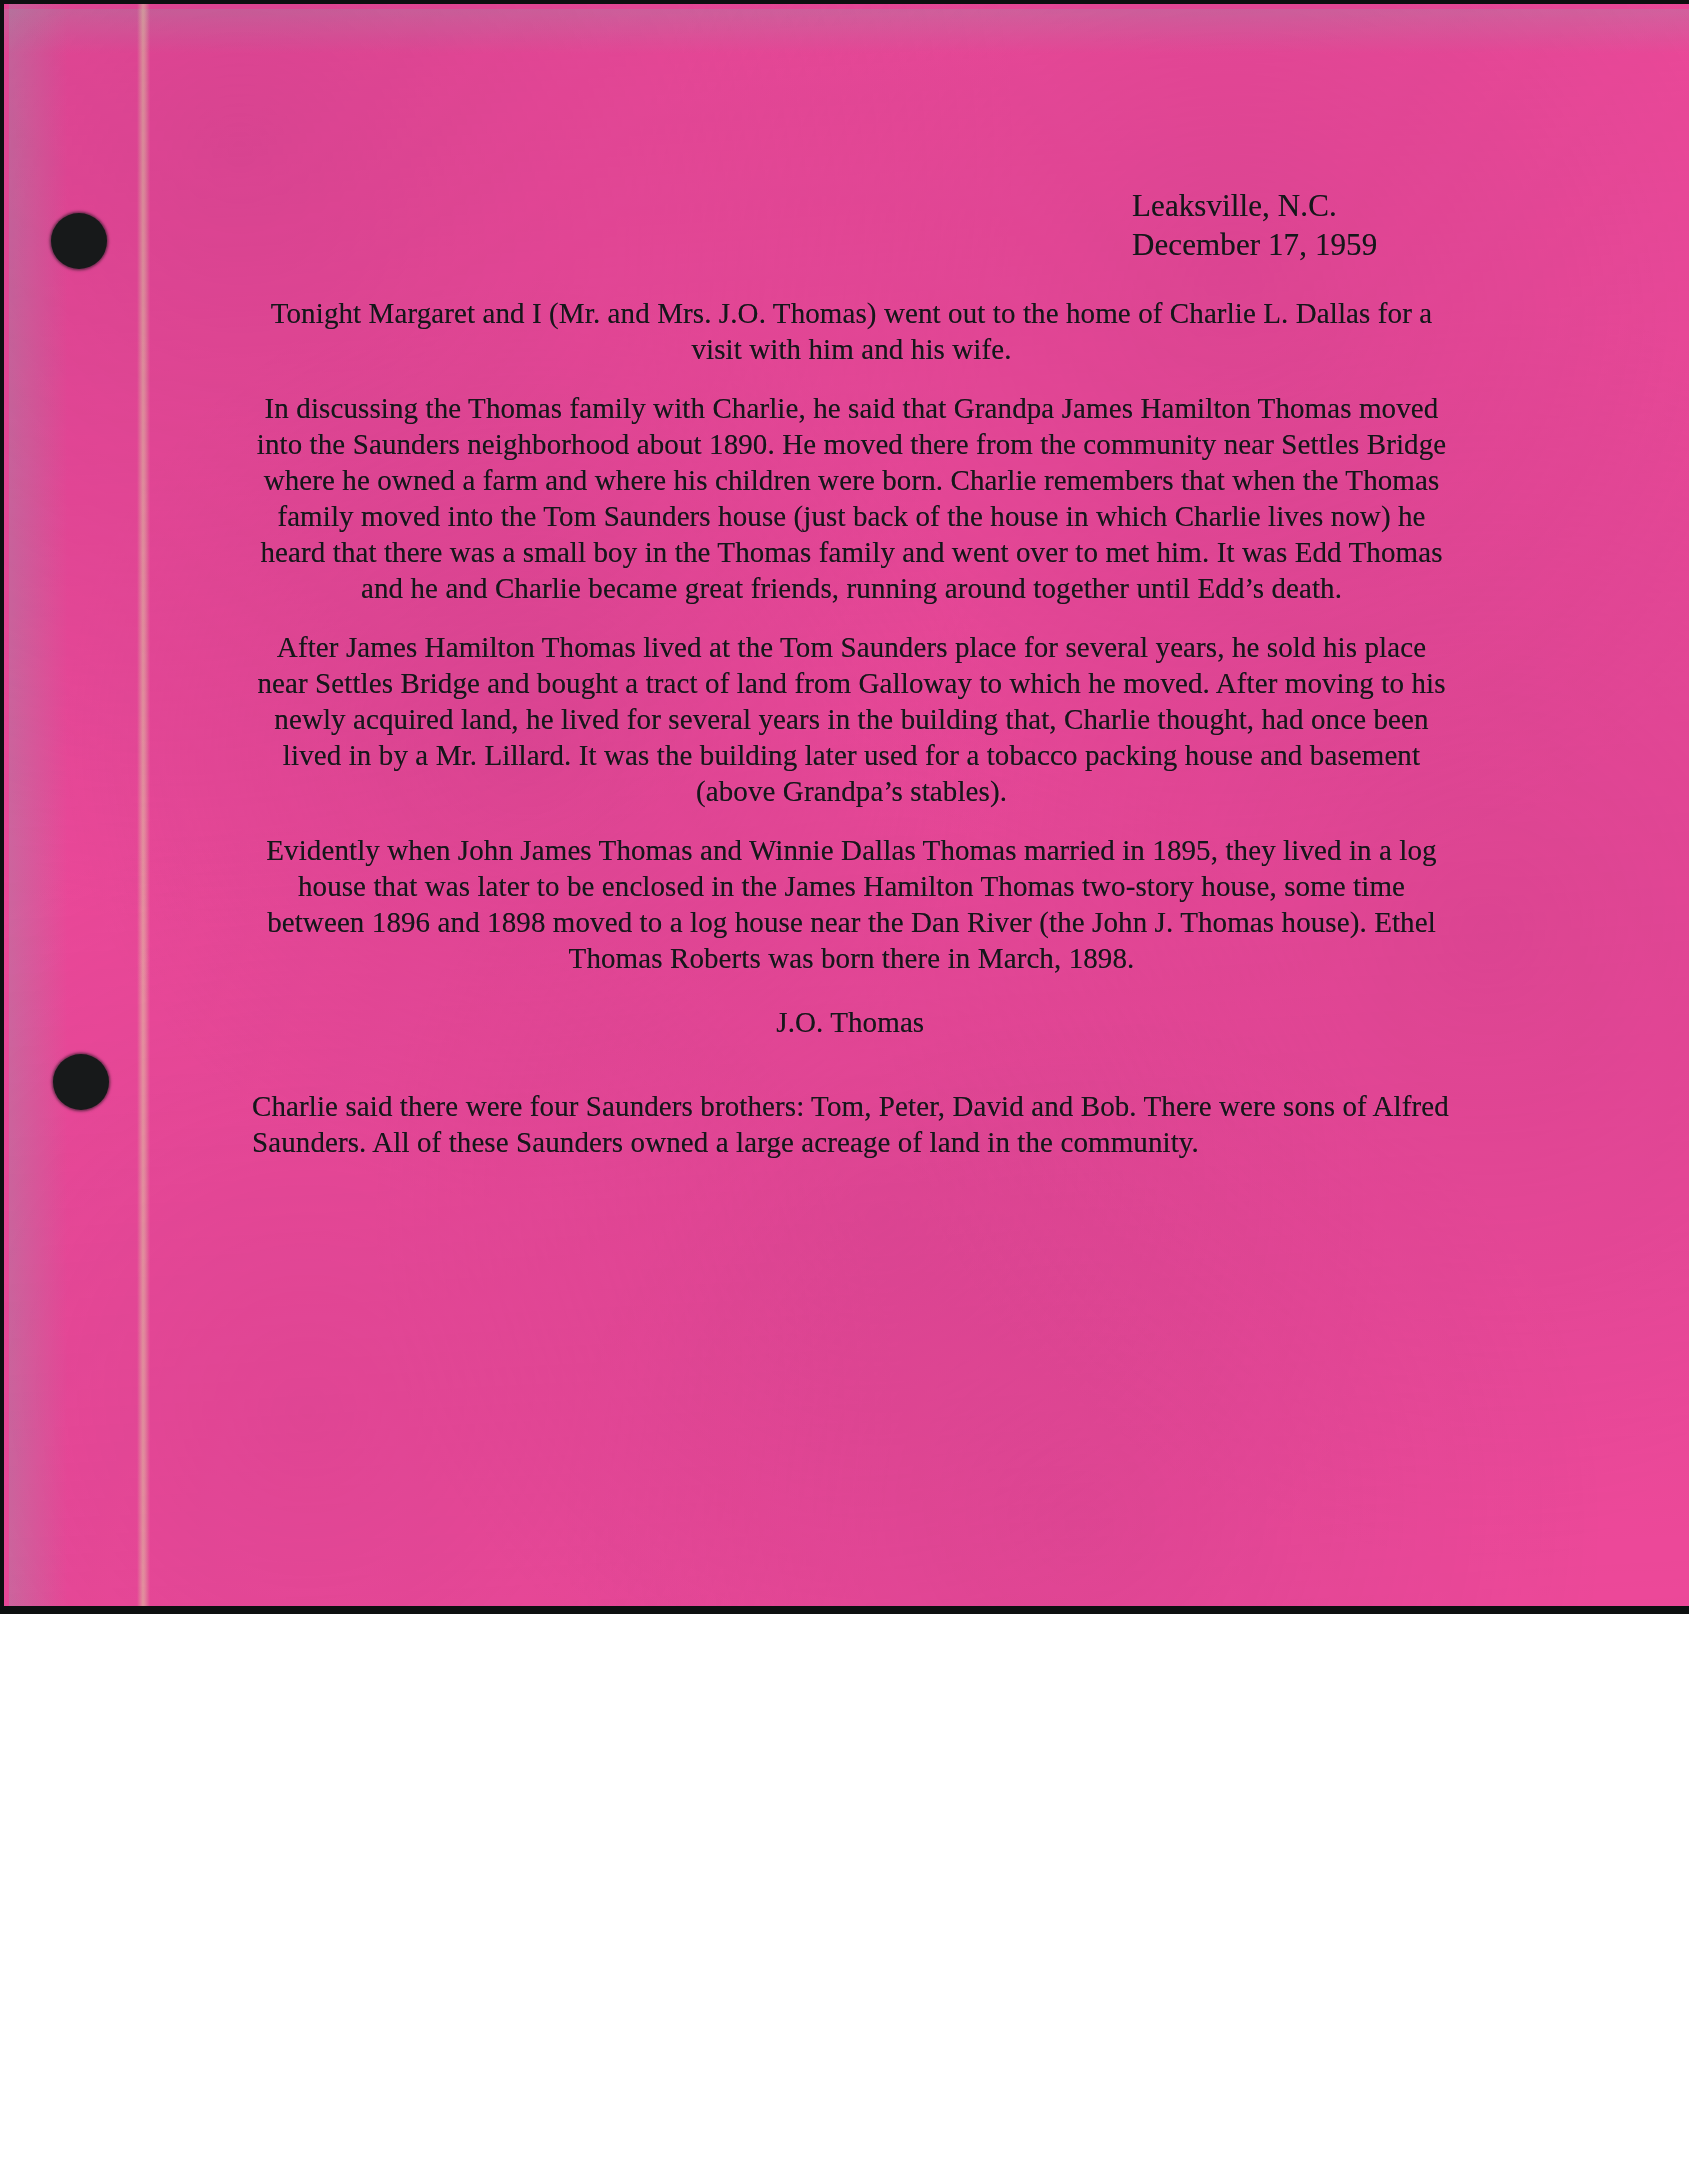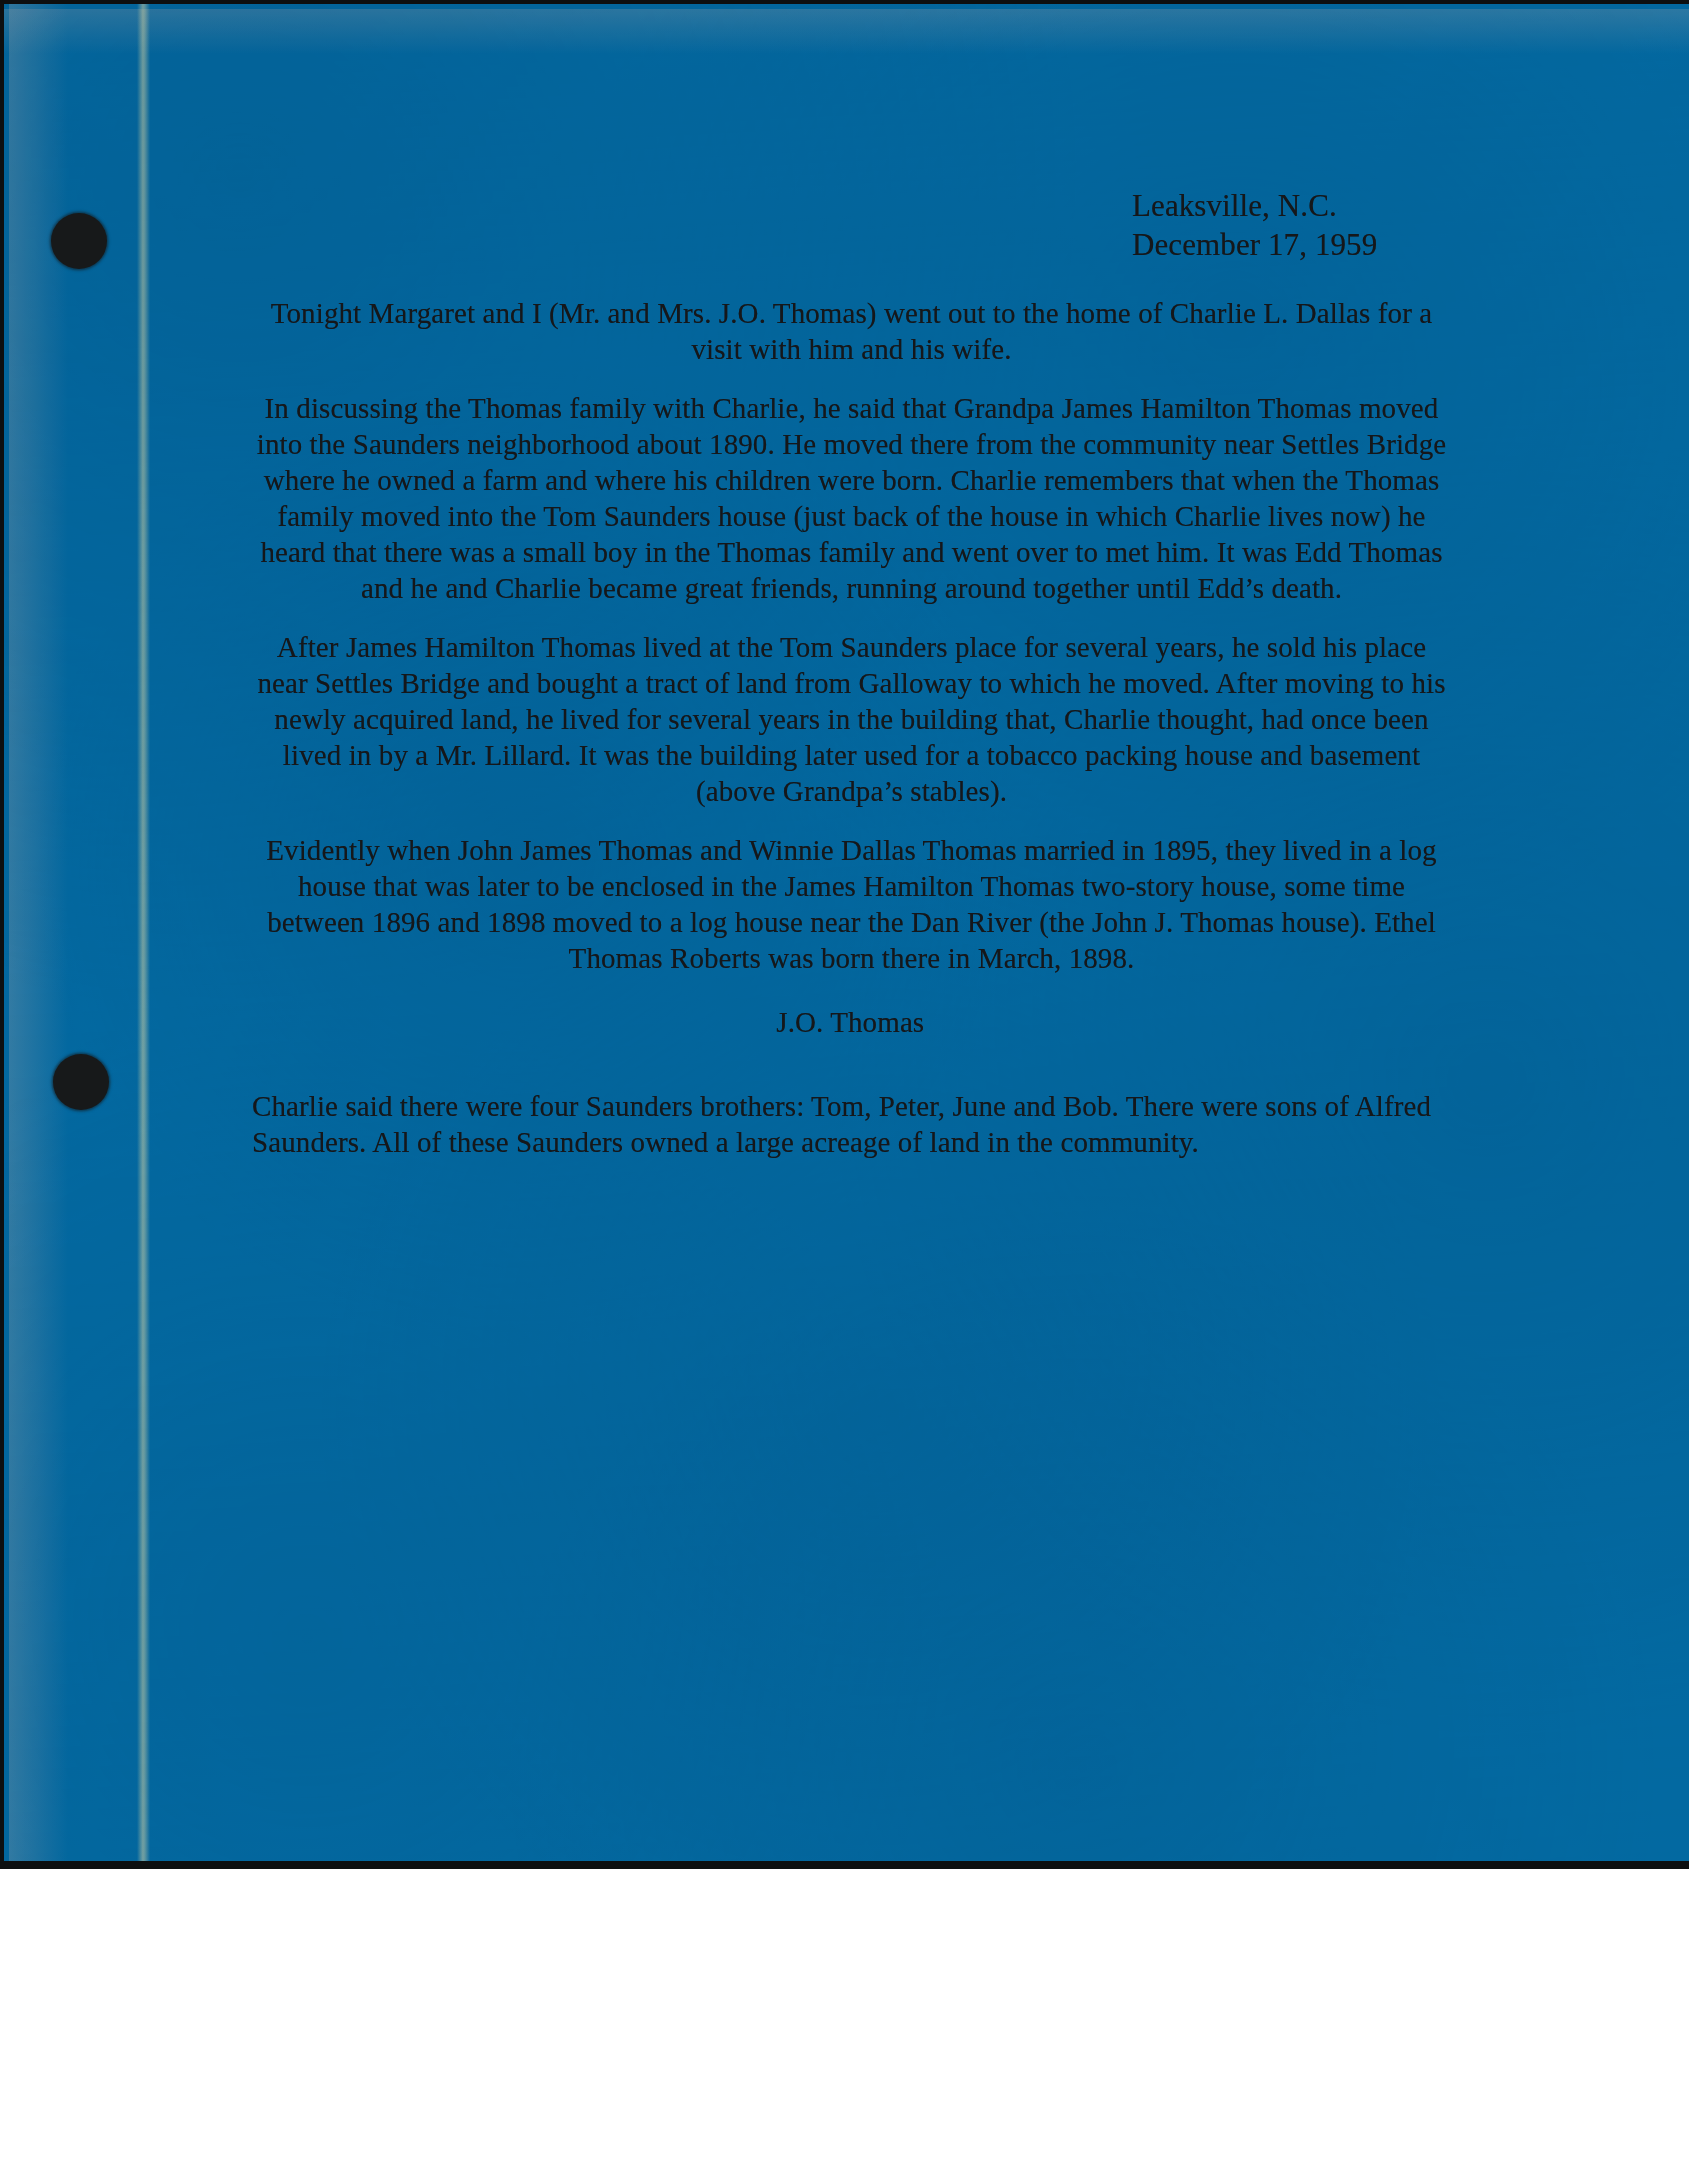--- a/index.html
+++ b/index.html
@@ -5,22 +5,22 @@
 <style>
   html, body {
     margin: 0;
     padding: 0;
     background: #ffffff;
   }
 
   .page {
     position: relative;
     width: 1689px;
-    height: 1869px;
-    background: #0369a1;
+    height: 1614px;
+    background: #ec4899;
     overflow: hidden;
     box-sizing: border-box;
     border-top: 4.5px solid #0d0f10;
     border-left: 4.5px solid #0d0f10;
     border-bottom: 8px solid #0d0f10;
     border-right: 0;
     font-family: "Liberation Serif", "DejaVu Serif", serif;
     color: #15171a;
     text-decoration: underline;
   }
@@ -165,18 +165,18 @@
       <p class="para">Tonight Margaret and I (Mr. and Mrs. J.O. Thomas) went out to the home of Charlie L. Dallas for a visit with him and his wife.</p>
 
       <p class="para">In discussing the Thomas family with Charlie, he said that Grandpa James Hamilton Thomas moved into the Saunders neighborhood about 1890.  He moved there from the community near Settles Bridge where he owned a farm and where his children were born.  Charlie remembers that when the Thomas family moved into the Tom Saunders house (just back of the house in which Charlie lives now) he heard that there was a small boy in the Thomas family and went over to met him.  It was Edd Thomas and he and Charlie became great friends, running around together until Edd’s death.</p>
 
       <p class="para">After James Hamilton Thomas lived at the Tom Saunders place for several years, he sold his place near Settles Bridge and bought a tract of land from Galloway to which he moved.  After moving to his newly acquired land, he lived for several years in the building that, Charlie thought, had once been lived in by a Mr. Lillard.  It was the building later used for a tobacco packing house and basement (above Grandpa’s stables).</p>
 
       <p class="para">Evidently when John James Thomas and Winnie Dallas Thomas married in 1895, they lived in a log house that was later to be enclosed in the James Hamilton Thomas two-story house, some time between 1896 and 1898 moved to a log house near the Dan River (the John J. Thomas house).  Ethel Thomas Roberts was born there in March, 1898.</p>
 
       <p class="sig-line">J.O. Thomas</p>
 
-      <p class="para-final">Charlie said there were four Saunders brothers: Tom, Peter, June and Bob.  There were sons of Alfred Saunders.  All of these Saunders owned a large acreage of land in the community.</p>
+      <p class="para-final">Charlie said there were four Saunders brothers: Tom, Peter, David and Bob.  There were sons of Alfred Saunders.  All of these Saunders owned a large acreage of land in the community.</p>
 
     </div>
   </div>
 </div>
 
 
 </body></html>

